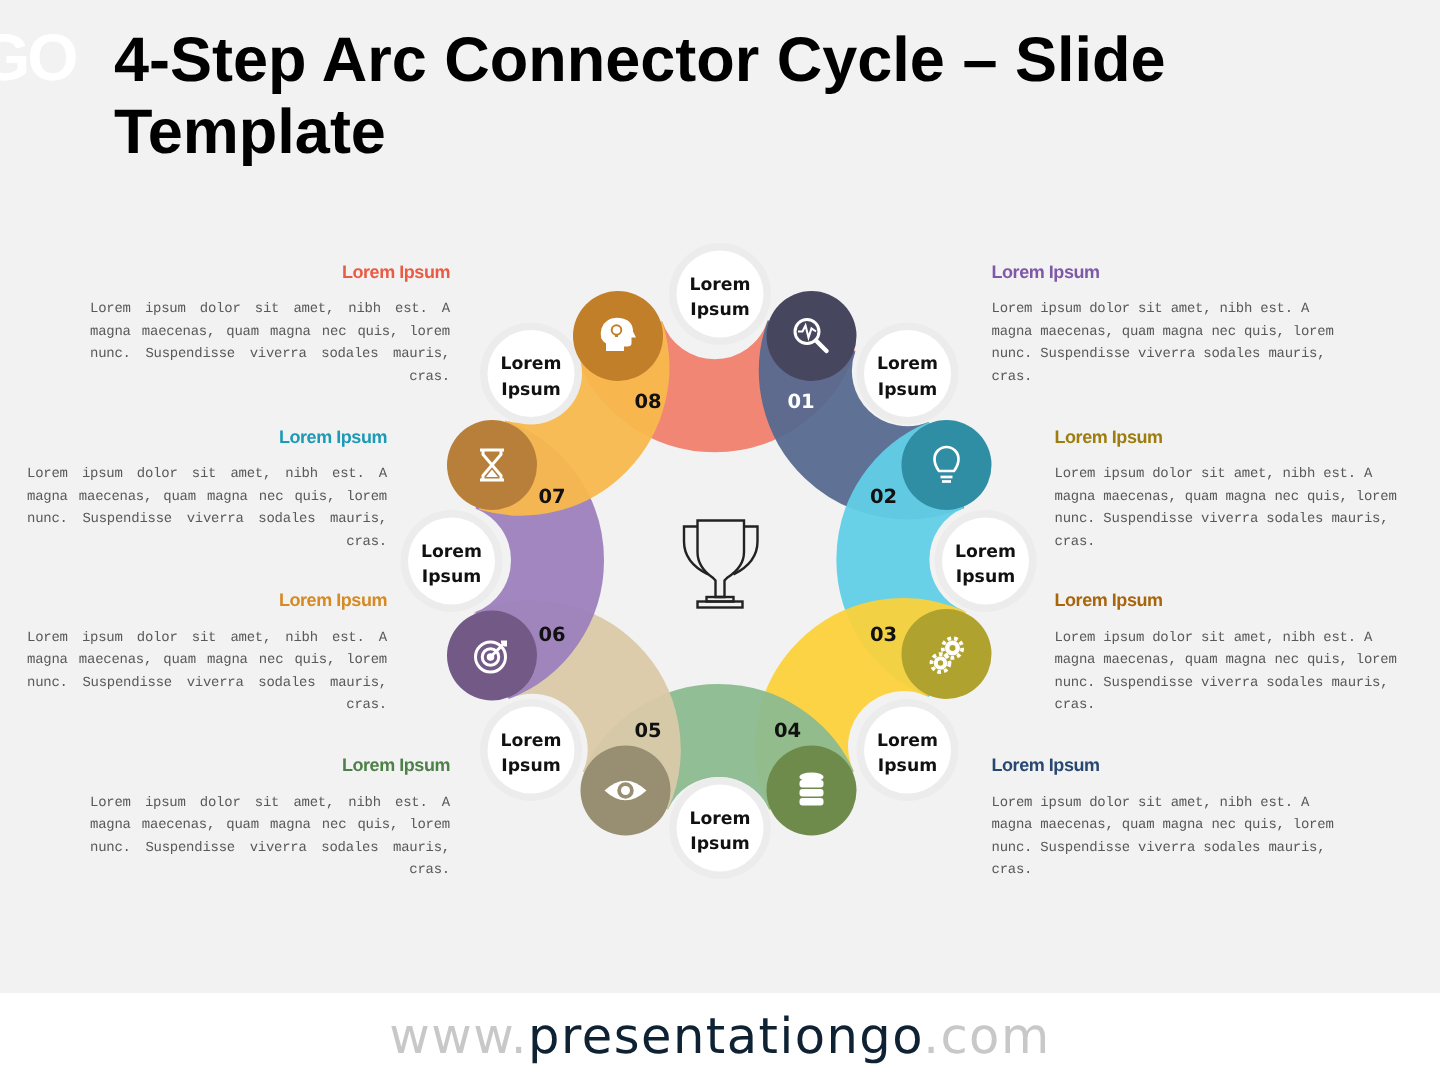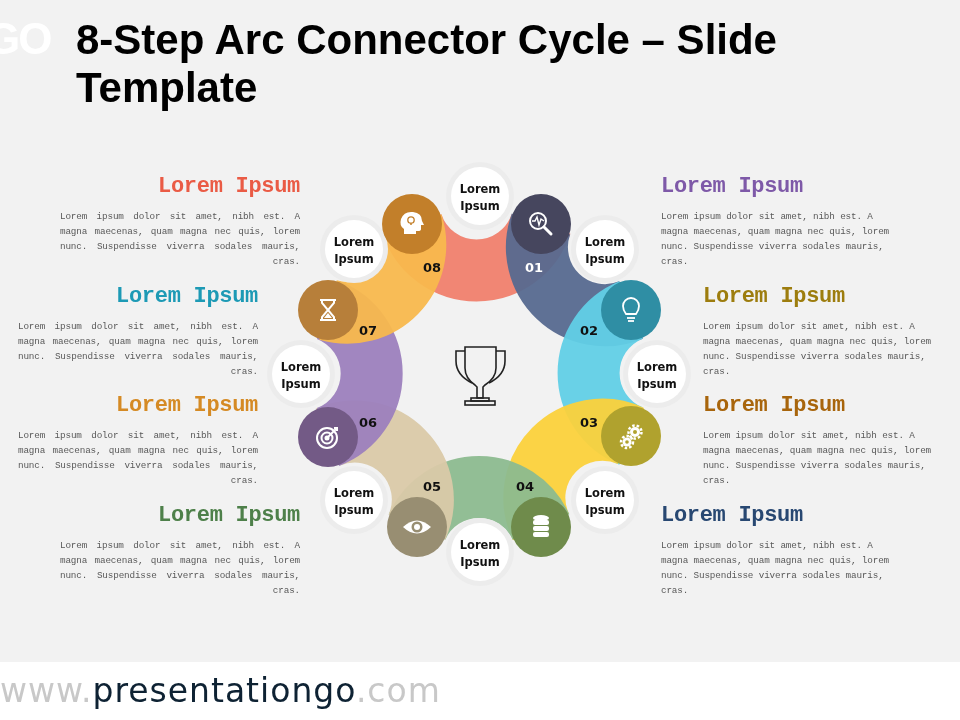--- a/index.html
+++ b/index.html
@@ -1,36 +1,36 @@
 <!DOCTYPE html>
 <html><head>
 <meta charset="utf-8">
 <style>
   html, body { margin:0; padding:0; }
   body { width:960px; height:720px; background:#f2f2f2; position:relative; overflow:hidden; font-family:"DejaVu Sans", sans-serif; }
   .logo { position:absolute; left:-14px; top:14px; font-family:"Liberation Sans", sans-serif; font-weight:bold; font-size:44px; color:#ffffff; letter-spacing:-2px; }
   .title { position:absolute; left:76px; top:16px; width:860px; font-family:"Liberation Sans", sans-serif; font-weight:bold; font-size:42px; line-height:48px; color:#000; }
   .block { position:absolute; width:240px; }
-  .block h3 { margin:0 0 10px 0; font-family:Liberation Mono, monospace; font-weight:bold; font-size:22px; letter-spacing:-0.3px; }
+  .block h3 { margin:0 0 10px 0; font-family:Liberation Sans, sans-serif; font-weight:bold; font-size:12px; letter-spacing:-0.3px; }
   .block p { margin:0; font-family:Liberation Mono, monospace; font-size:9.3px; line-height:15px; color:#595959; letter-spacing:-0.15px; }
   .left { text-align:right; }
   .left p { text-align:justify; text-align-last:right; }
   .right { text-align:left; }
   .right p { text-align:left; }
   svg.diagram { position:absolute; left:0; top:0; }
-  .footer { position:absolute; left:0; top:662px; width:960px; height:58px; background:#ffffff; }
+  .footer { position:absolute; left:0; top:662px; width:960px; height:58px; background:#ffffff; text-align:center; }
   .footer .url { font-family:"DejaVu Sans", sans-serif; font-size:33px; line-height:58px; letter-spacing:1px; }
   .footer .www, .footer .com { color:#c8c8c8; }
   .footer .brand { color:#0e2233; }
 </style>
 </head>
 <body>
 
 <div class="logo">GO</div>
-<div class="title">8-Step Arc Connector Cycle – Slide Template</div>
+<div class="title">4-Step Arc Connector Cycle – Slide Template</div>
 
 <div class="block left" style="left:60px; top:174px;">
   <h3 style="color:#ea5b45;">Lorem Ipsum</h3>
   <p>Lorem ipsum dolor sit amet, nibh est. A magna maecenas, quam magna nec quis, lorem nunc. Suspendisse viverra sodales mauris, cras.</p>
 </div>
 <div class="block left" style="left:18px; top:284px;">
   <h3 style="color:#1d9ab5;">Lorem Ipsum</h3>
   <p>Lorem ipsum dolor sit amet, nibh est. A magna maecenas, quam magna nec quis, lorem nunc. Suspendisse viverra sodales mauris, cras.</p>
 </div>
 <div class="block left" style="left:18px; top:393px;">

